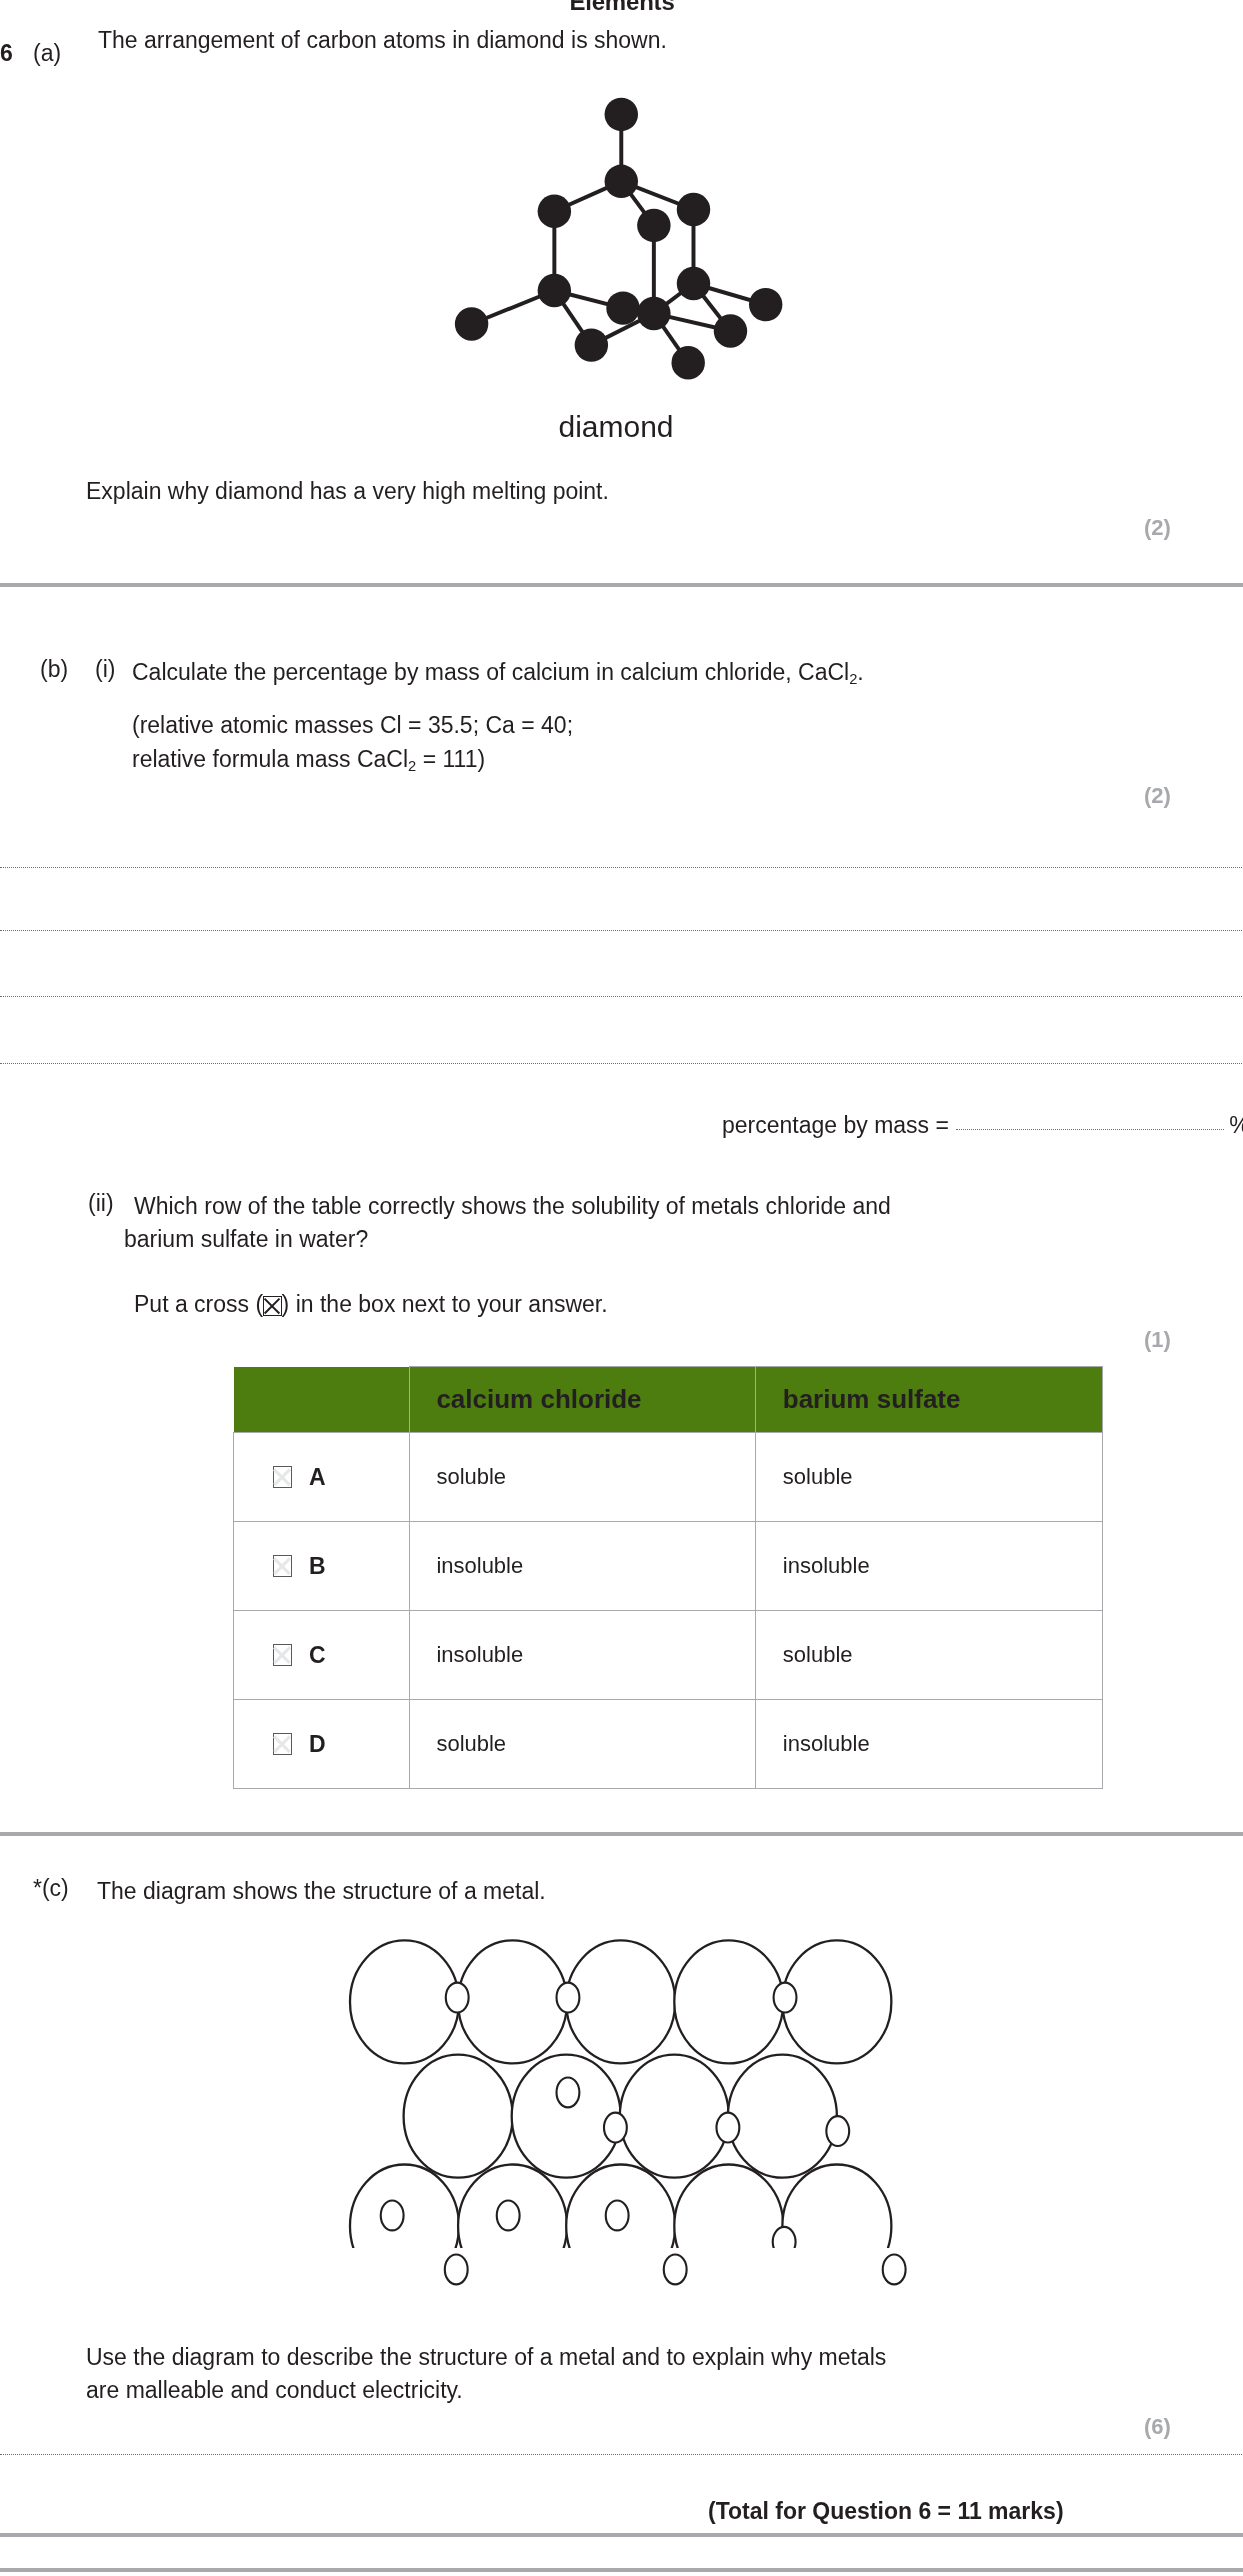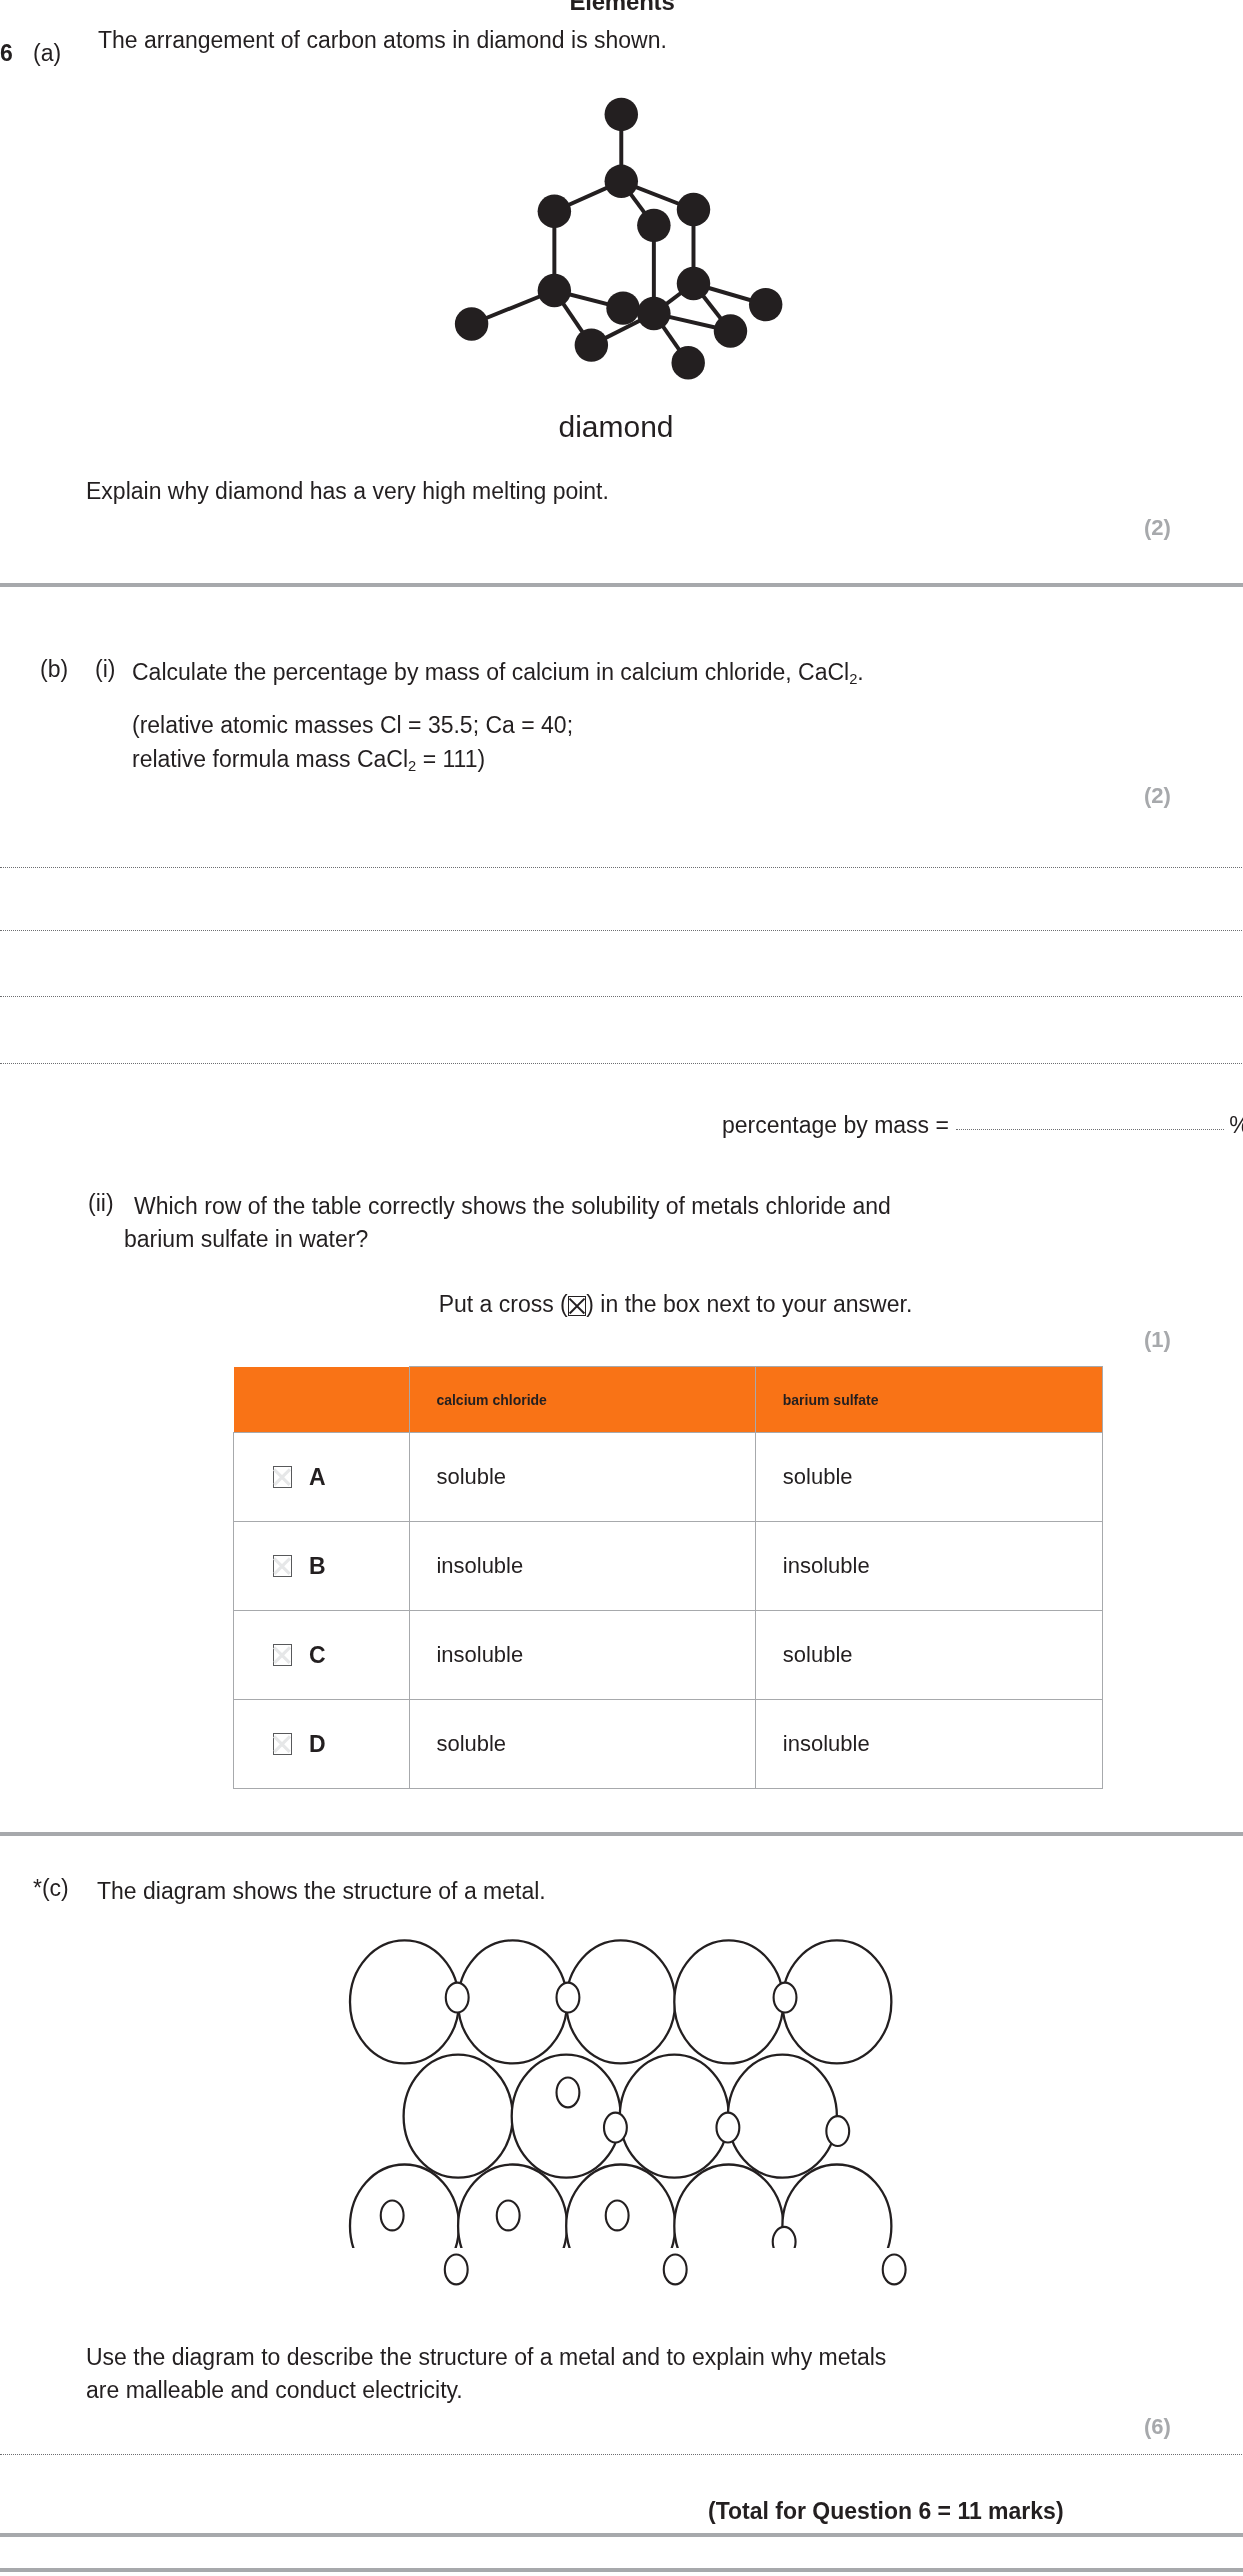--- a/index.html
+++ b/index.html
@@ -142,23 +142,23 @@
     padding: 0;
     text-align: left;
     vertical-align: middle;
   }
   .sol-table .corner {
     border: none;
     width: 136px;
     height: 65px;
   }
   .sol-table thead th {
-    background: #f97316;
-    font-weight: bold;
-    font-size: 14px;
+    background: #4d7c0f;
+    font-weight: bold;
+    font-size: 26px;
     height: 65px;
     padding-left: 26.4px;
   }
   .sol-table .col-choice {
     width: 136px;
     height: 88px;
     padding-left: 39px;
     white-space: nowrap;
   }
   .sol-table .col-data {
@@ -276,21 +276,21 @@
   <div class="dotline" style="top:1063px;"></div>
 
   <div class="answerfield" style="left:722px; top:1112px;">
     <span>percentage by mass =</span><span class="leader"></span><span>%</span>
   </div>
 
   <div class="qlabel" style="left:88px; top:1190px;">(ii)</div>
   <div class="qtext" style="left:134px; top:1190px; width:1083px;">Which row of the table correctly shows the solubility of metals chloride and</div>
   <div class="qtext" style="left:124px; top:1223px; width:1083px;">barium sulfate in water?</div>
 
-  <div class="qtext" style="left:134px; top:1288px; width:1083px;text-align:center;"><span>Put a cross (</span><span class="inline-cross"></span><span>) in the box next to your answer.</span></div>
+  <div class="qtext" style="left:134px; top:1288px; width:1083px;"><span>Put a cross (</span><span class="inline-cross"></span><span>) in the box next to your answer.</span></div>
 
   <div class="marks" style="left:1144px; top:1327px;">(1)</div>
 
   <table class="sol-table" style="left:233px; top:1366px;">
     <thead>
       <tr>
         <th class="corner"></th>
         <th>calcium chloride</th>
         <th>barium sulfate</th>
       </tr>

